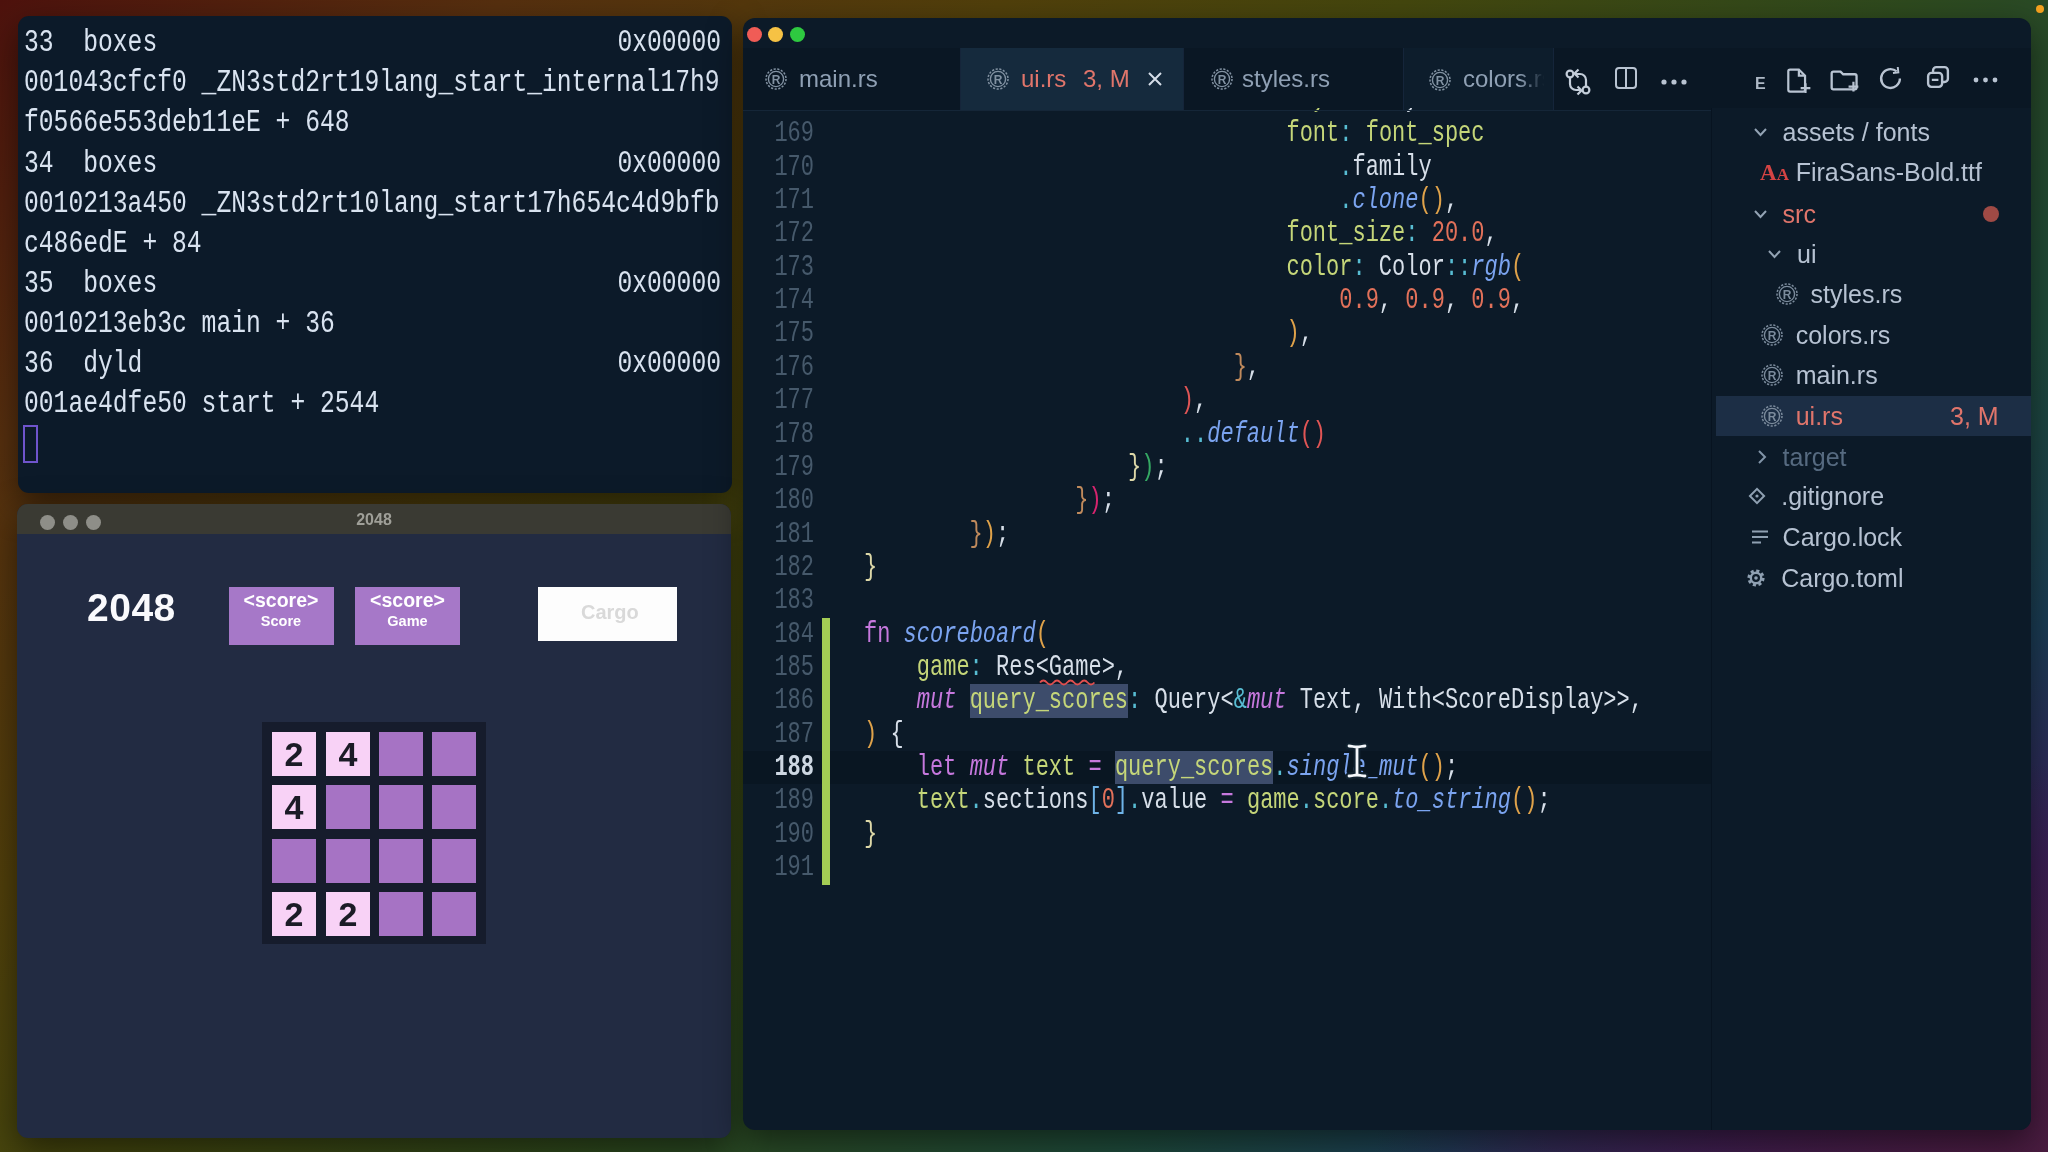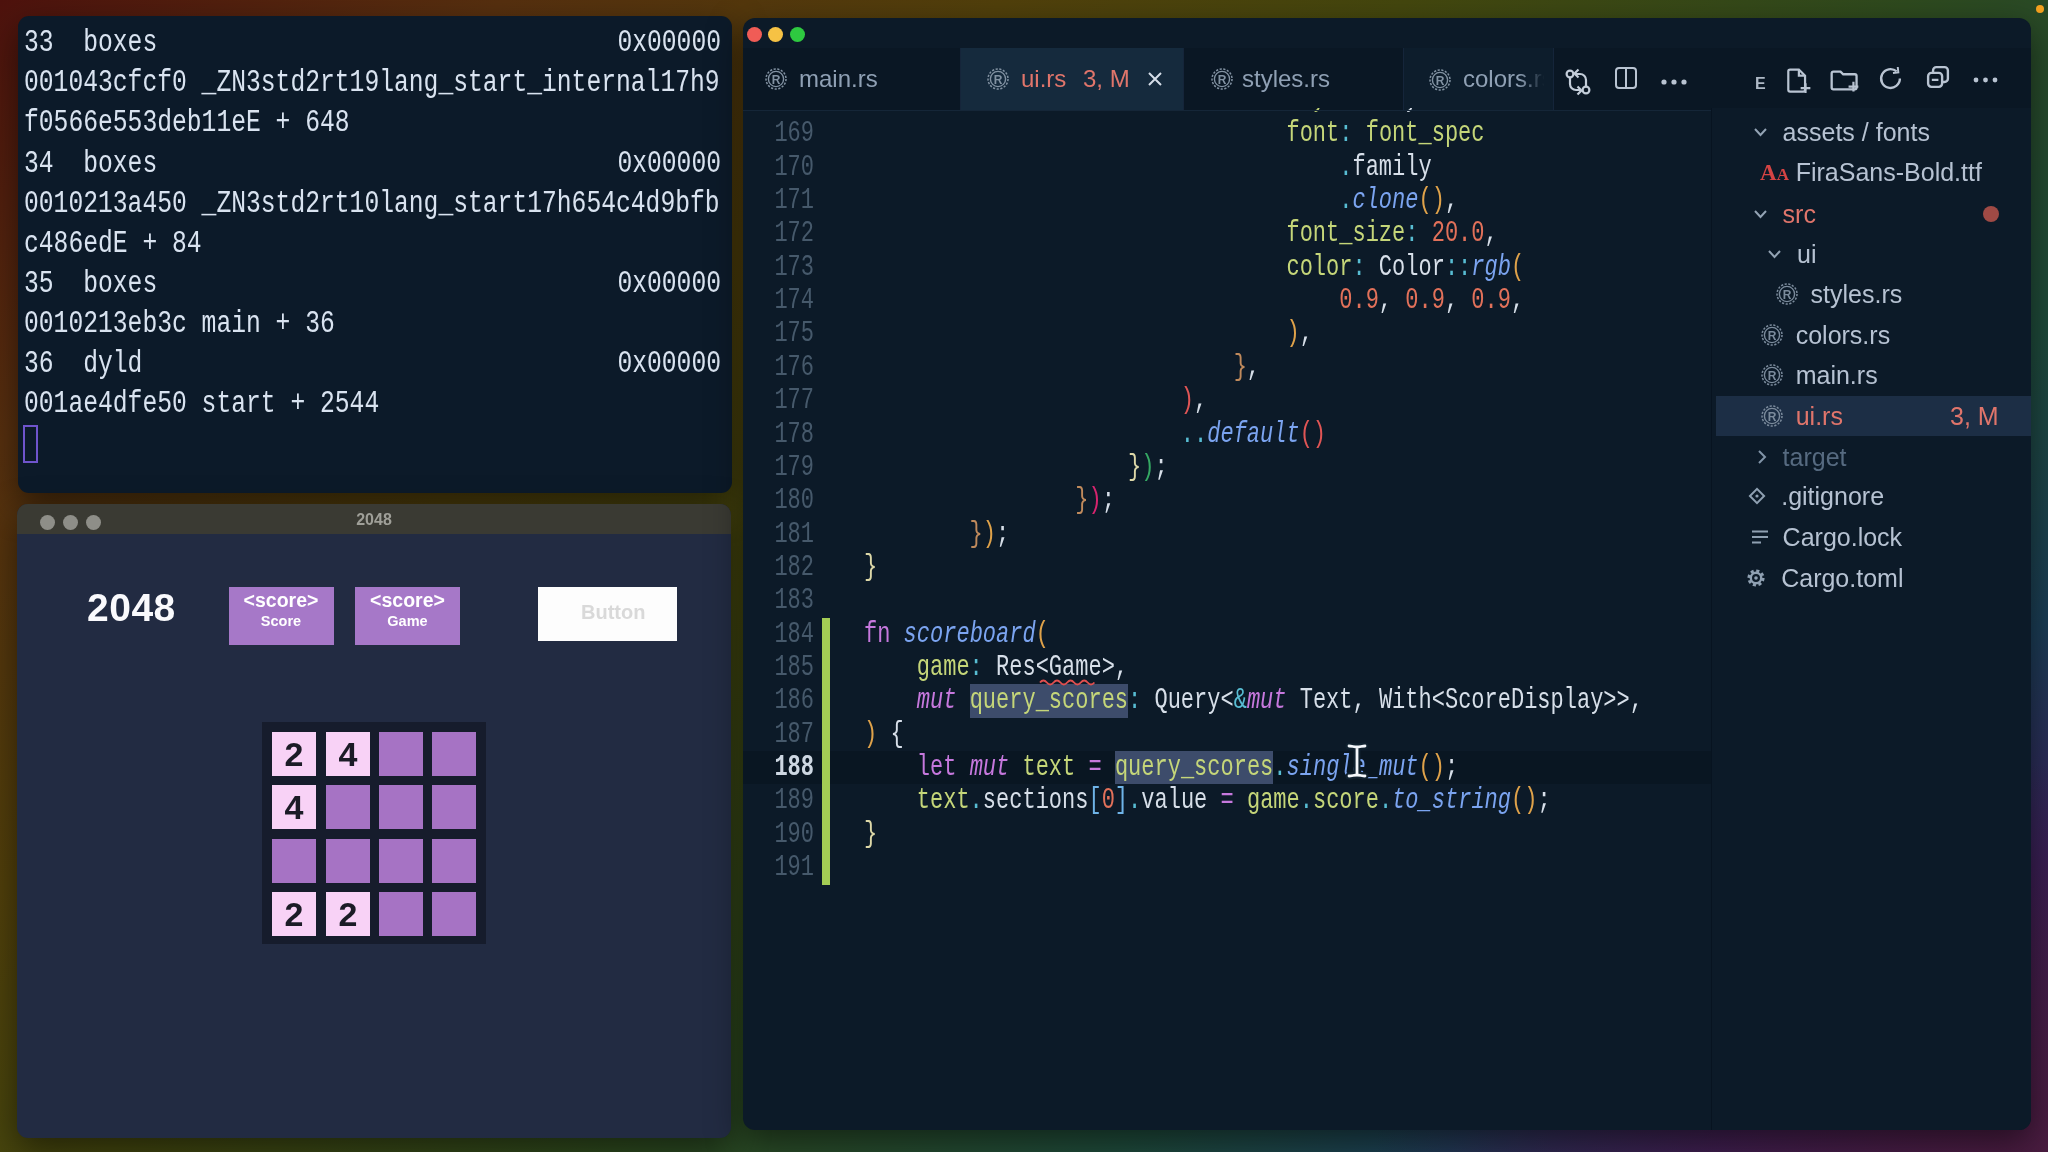--- a/index.html
+++ b/index.html
@@ -108,21 +108,21 @@
   <div id="g2048">2048</div>
   <div class="pbtn" style="left:211.5px">
       <span class="l1">&lt;score&gt;</span>
       <span class="l2">Score</span>
     </div>
   <div class="pbtn" style="left:338px">
       <span class="l1">&lt;score&gt;</span>
       <span class="l2">Game</span>
     </div>
   <div id="wbtn">
-      <span>Button</span>
+      <span>Cargo</span>
     </div>
 </div>
 <div id="grid">
   <div class="tile" style="left:10px;top:10px">2</div>
   <div class="tile" style="left:64px;top:10px">4</div>
   <div class="cell" style="left:117px;top:10px"></div>
   <div class="cell" style="left:170px;top:10px"></div>
   <div class="tile" style="left:10px;top:63px">4</div>
   <div class="cell" style="left:64px;top:63px"></div>
   <div class="cell" style="left:117px;top:63px"></div>

